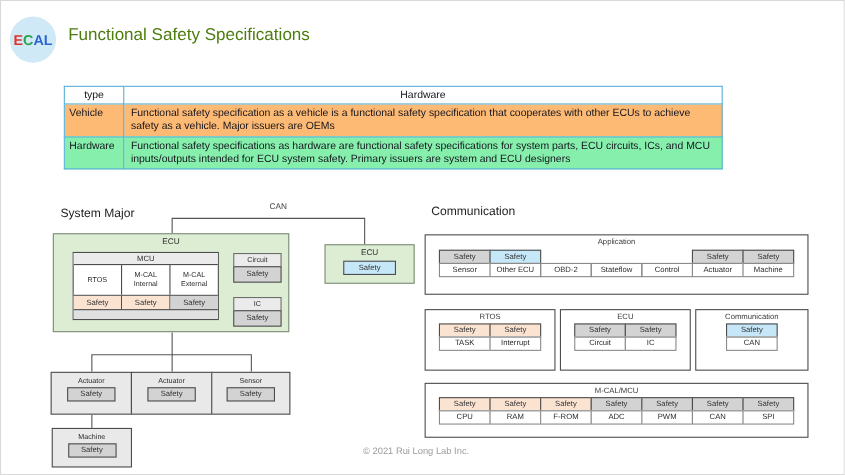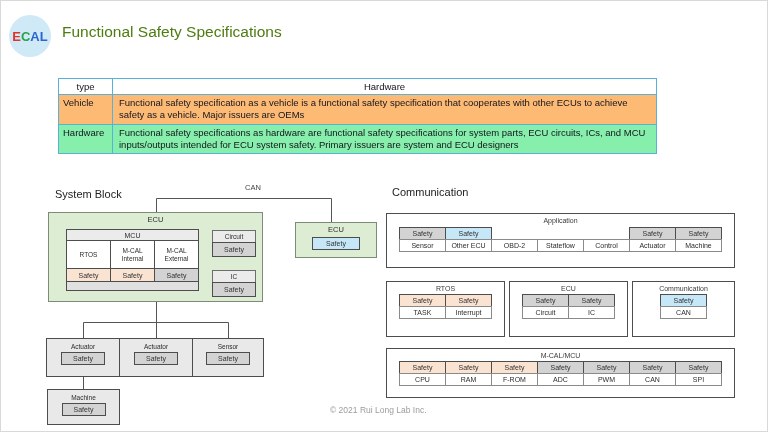--- a/index.html
+++ b/index.html
@@ -122,21 +122,21 @@
   </table>
 
   <svg class="wires" viewBox="0 0 768 432">
     <path d="M156.5 212 L156.5 198.5 L331.5 198.5 L331.5 222" fill="none" stroke="#555" stroke-width="1"></path>
     <path d="M156.5 302 L156.5 322.5" fill="none" stroke="#555" stroke-width="1"></path>
     <path d="M83.5 338 L83.5 322.5 L228.5 322.5 L228.5 338" fill="none" stroke="#555" stroke-width="1"></path>
     <path d="M156.5 322 L156.5 338" fill="none" stroke="#555" stroke-width="1"></path>
     <path d="M83.5 377 L83.5 389" fill="none" stroke="#555" stroke-width="1"></path>
   </svg>
 
-  <div class="section-title" style="left:55px; top:188px;">System Block</div>
+  <div class="section-title" style="left:55px; top:188px;">System Major</div>
   <div class="can-label">CAN</div>
 
   <div class="green-box" style="left:48px; top:212px; width:215px; height:90px;">
     <div class="gb-label">ECU</div>
   </div>
 
   <div class="mcu">
     <div class="mcu-header">MCU</div>
     <div class="mcu-cols">
       <div class="mcu-cell">RTOS</div>

